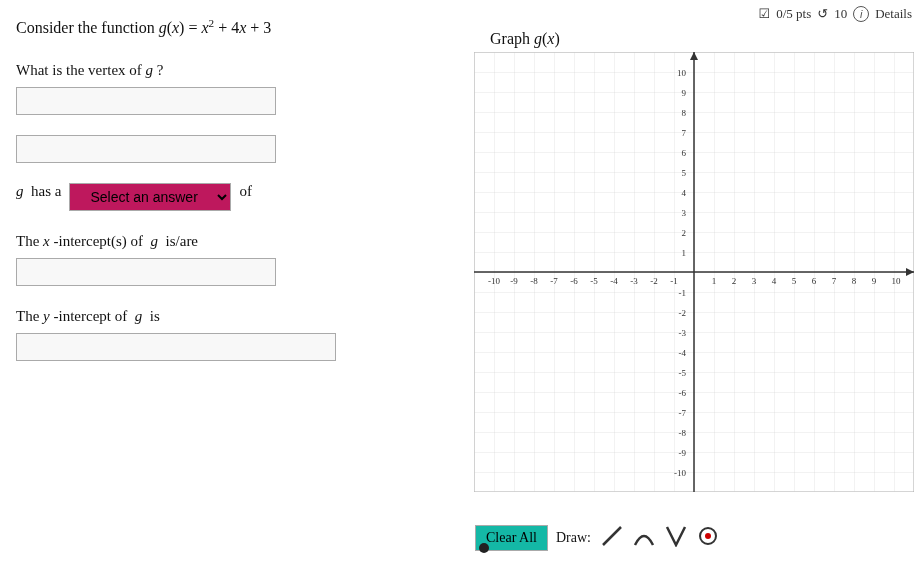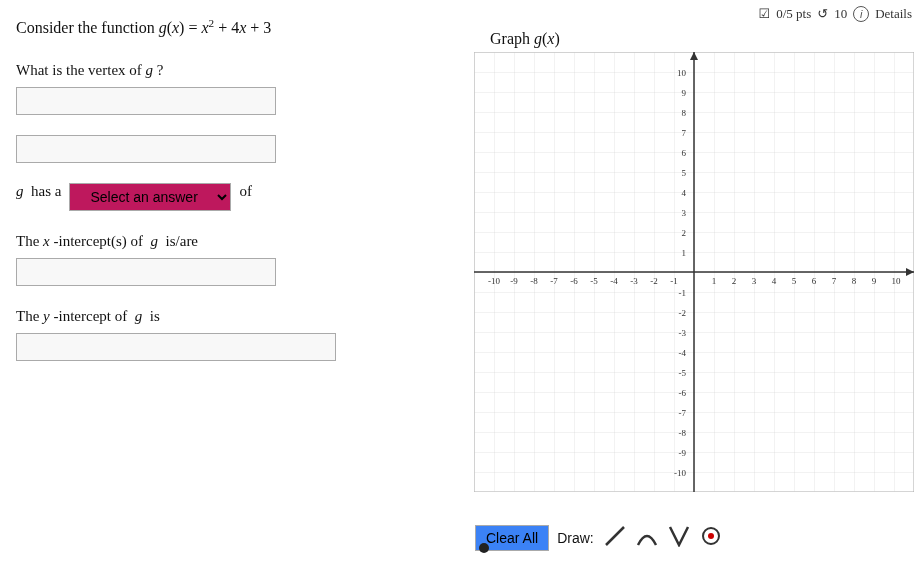--- a/index.html
+++ b/index.html
@@ -121,31 +121,31 @@
     .bottom-toolbar {
       position: absolute;
       bottom: 20px;
       left: 470px;
       display: flex;
       align-items: center;
       gap: 10px;
     }
 
     .clear-all-btn {
-      background: #3b82f6;
+      background: #14b8a6;
       border: 1px solid #aaa;
       padding: 4px 10px;
       font-size: 14px;
       cursor: pointer;
-      font-family: Liberation Sans, sans-serif;
+      font-family: Liberation Serif, serif;
     }
 
     .draw-label {
       font-size: 14px;
-      font-family: Liberation Sans, sans-serif;
+      font-family: Liberation Serif, serif;
     }
 
     .draw-tools {
       display: flex;
       align-items: center;
       gap: 6px;
     }
 
     .draw-tool-btn {
       background: none;

